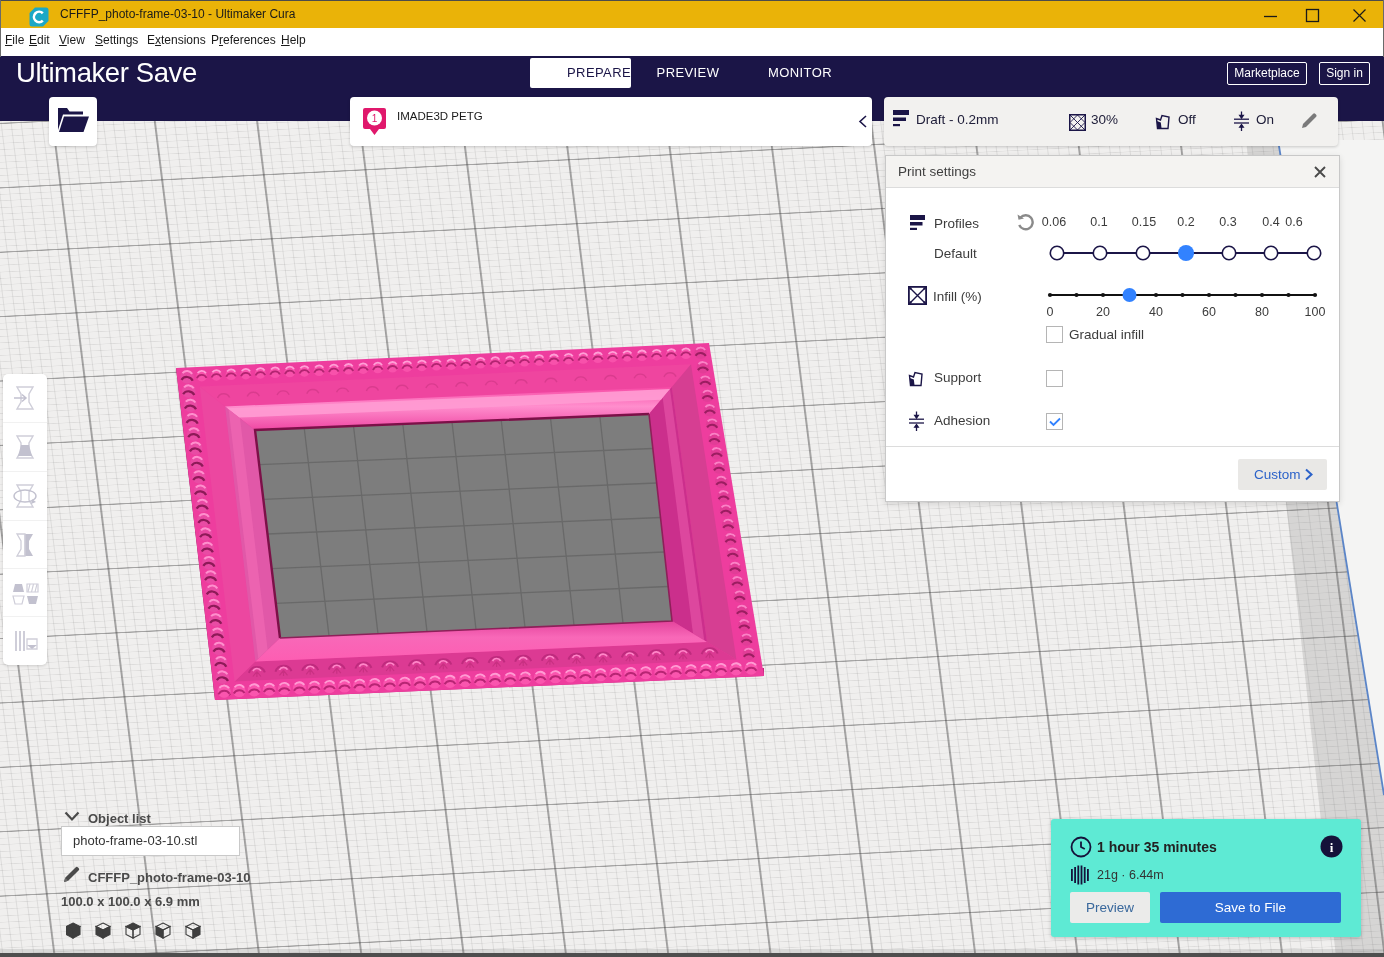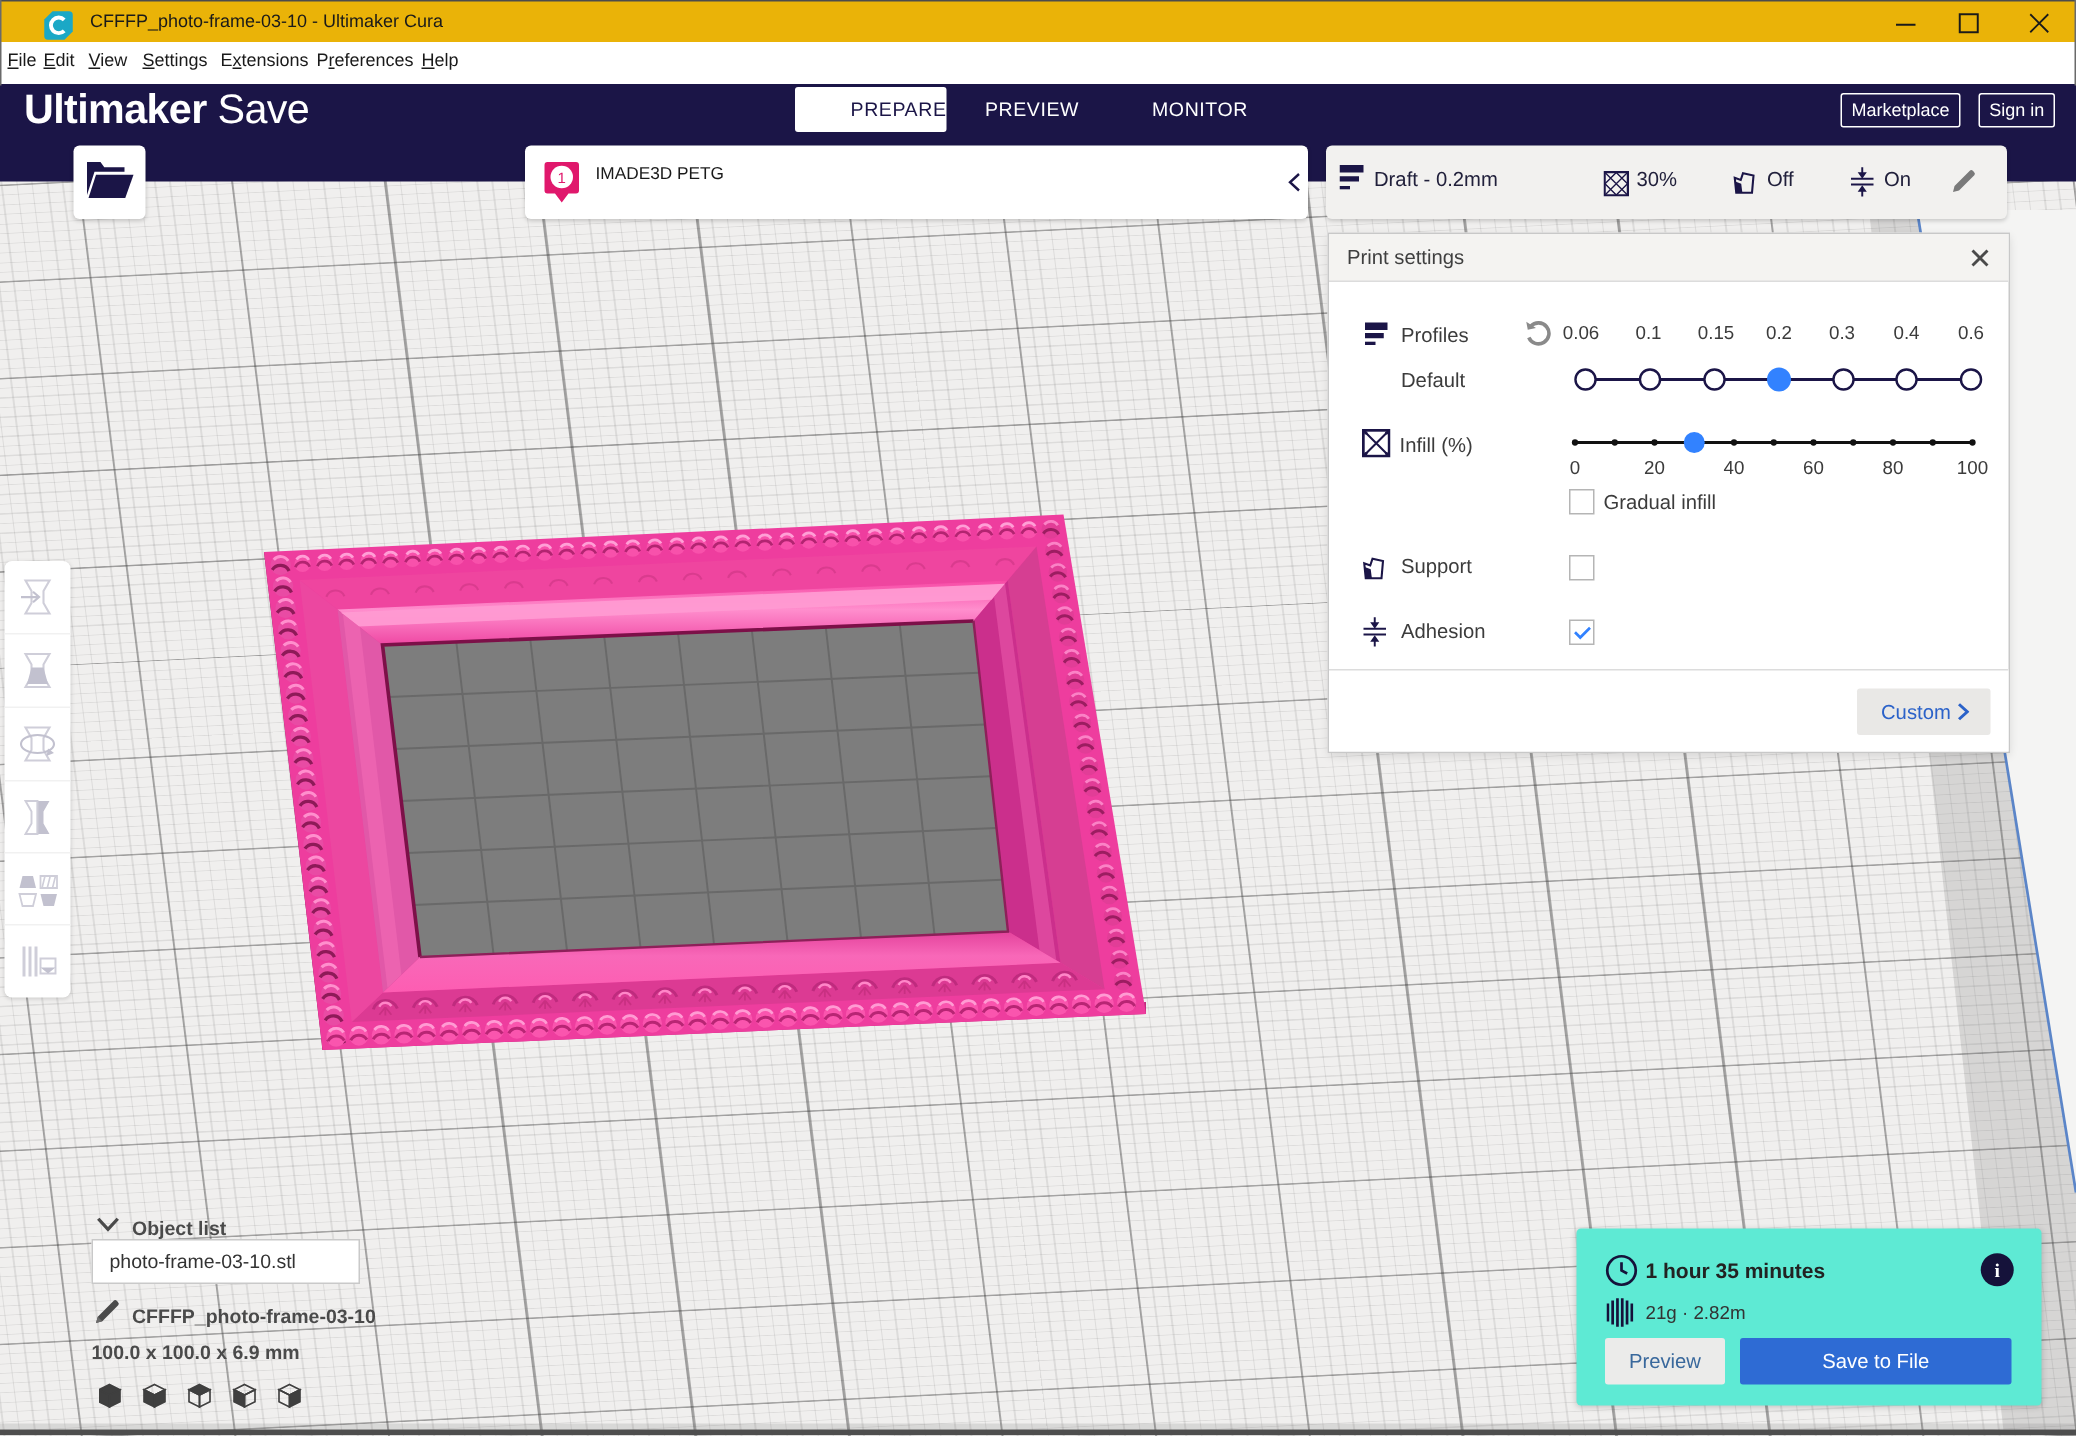--- a/index.html
+++ b/index.html
@@ -4,21 +4,21 @@
 * { margin:0; padding:0; box-sizing:border-box; }
 html,body { width:1384px; height:957px; overflow:hidden; font-family:"Liberation Sans",sans-serif; }
 #app { position:relative; width:1384px; height:957px; background:#fff; }
 #titlebar { position:absolute; left:0; top:0; width:1384px; height:28px; background:#eab308; }
 #wintitle { position:absolute; left:60px; top:7px; font-size:12px; color:#1a1a1a; }
 .winbtn { position:absolute; top:0; width:45px; height:28px; }
 #menubar { position:absolute; left:0; top:28px; width:1384px; height:28px; background:#fff; font-size:12px; color:#1a1a1a; }
 #menubar span { position:absolute; top:5px; }
 #header { position:absolute; left:0; top:56px; width:1384px; height:65px; background:#1b1547; }
 #logo { position:absolute; left:16px; top:1px; font-size:27.5px; color:#fff; letter-spacing:-0.4px; }
-#logo b { font-weight:700;text-align:right; } #logo span { font-weight:300; }
+#logo b { font-weight:400;text-align:right; } #logo span { font-weight:300; }
 .tab { position:absolute; top:2px; height:30px; line-height:30px; font-size:13px; letter-spacing:0.4px; color:#fff; text-align:center; }
 #tab-prepare { left:530px; width:101px; background:#fff; color:#1b1547; border-radius:2px; top:2px; position:absolute; font-size:13px; text-align:right; line-height:30px; letter-spacing:0.4px;}
 .hbtn { position:absolute; top:6px; height:23px; border:1px solid #fff; border-radius:2px; color:#fff; font-size:12px; text-align:center; line-height:21px; }
 #viewport { position:absolute; left:0; top:121px; width:1384px; height:836px; background:#f4f4f3; overflow:hidden; }
 #plate { position:absolute; left:-700px; top:-1000px; width:2900px; height:3000px;
   background:
     repeating-linear-gradient(90deg, rgba(55,55,55,0.38) 0 1.6px, transparent 1.6px 102px),
     repeating-linear-gradient(0deg, rgba(55,55,55,0.38) 0 1.6px, transparent 1.6px 102px),
     repeating-linear-gradient(90deg, rgba(90,90,90,0.13) 0 1px, transparent 1px 10.2px),
     repeating-linear-gradient(0deg, rgba(90,90,90,0.13) 0 1px, transparent 1px 10.2px),
@@ -672,21 +672,21 @@
     <svg style="position:absolute;left:130px;top:58px" width="20" height="18" viewBox="0 0 20 18">
       <path d="M4.5 3.5 A 7 7 0 1 1 3.2 11" fill="none" stroke="#8a8a8a" stroke-width="2.4"></path>
       <path d="M1.5 0.5 L2.5 5.8 L8 4.6 Z" fill="#8a8a8a"></path>
     </svg>
     <div class="pnum" style="left:168px;top:59px">0.06</div>
     <div class="pnum" style="left:213px;top:59px">0.1</div>
     <div class="pnum" style="left:258px;top:59px">0.15</div>
     <div class="pnum" style="left:300px;top:59px">0.2</div>
     <div class="pnum" style="left:342px;top:59px">0.3</div>
     <div class="pnum" style="left:385px;top:59px">0.4</div>
-    <div class="pnum" style="left:428px;top:59px">0.6</div>
+    <div class="pnum" style="left:408px;top:59px">0.6</div>
     <div class="plabel" style="left:48px;top:90px">Default</div>
     <svg style="position:absolute;left:0;top:0;width:455px;height:347px;pointer-events:none">
       <line x1="171" y1="97" x2="428" y2="97" stroke="#1b1547" stroke-width="2"></line>
       <circle cx="171" cy="97" r="6.7" fill="#fff" stroke="#1b1547" stroke-width="1.6"></circle>
         <circle cx="214" cy="97" r="6.7" fill="#fff" stroke="#1b1547" stroke-width="1.6"></circle>
         <circle cx="257" cy="97" r="6.7" fill="#fff" stroke="#1b1547" stroke-width="1.6"></circle>
         <circle cx="300" cy="97" r="8" fill="#3282ff"></circle>
         <circle cx="343" cy="97" r="6.7" fill="#fff" stroke="#1b1547" stroke-width="1.6"></circle>
         <circle cx="385" cy="97" r="6.7" fill="#fff" stroke="#1b1547" stroke-width="1.6"></circle>
         <circle cx="428" cy="97" r="6.7" fill="#fff" stroke="#1b1547" stroke-width="1.6"></circle>
@@ -802,19 +802,19 @@
     <svg style="position:absolute;left:20px;top:46px" width="18" height="20" viewBox="0 0 18 20">
       <g fill="#15123a">
         <rect x="0" y="4" width="1.8" height="12"></rect>
           <rect x="3.2" y="2" width="1.8" height="16"></rect>
         <rect x="6.4" y="0.5" width="1.8" height="19"></rect>
           <rect x="9.6" y="0.5" width="1.8" height="19"></rect>
         <rect x="12.8" y="2" width="1.8" height="16"></rect>
           <rect x="16" y="4" width="1.8" height="12"></rect>
       </g>
     </svg>
-    <div style="position:absolute;left:46px;top:49px;font-size:12.5px;color:#333">21g · 2.82m</div>
+    <div style="position:absolute;left:46px;top:49px;font-size:12.5px;color:#333">21g · 6.44m</div>
     <div id="previewbtn">Preview</div>
     <div id="savebtn">Save to File</div>
   </div>
 </div>
   <div style="position:absolute;left:0;top:0;width:1384px;height:1px;background:#4c4c4c"></div>
   <div style="position:absolute;left:0;top:0;width:1px;height:57px;background:#6a6a6a"></div>
   <div style="position:absolute;right:0;top:0;width:1px;height:57px;background:#6a6a6a"></div>
 </body></html>

